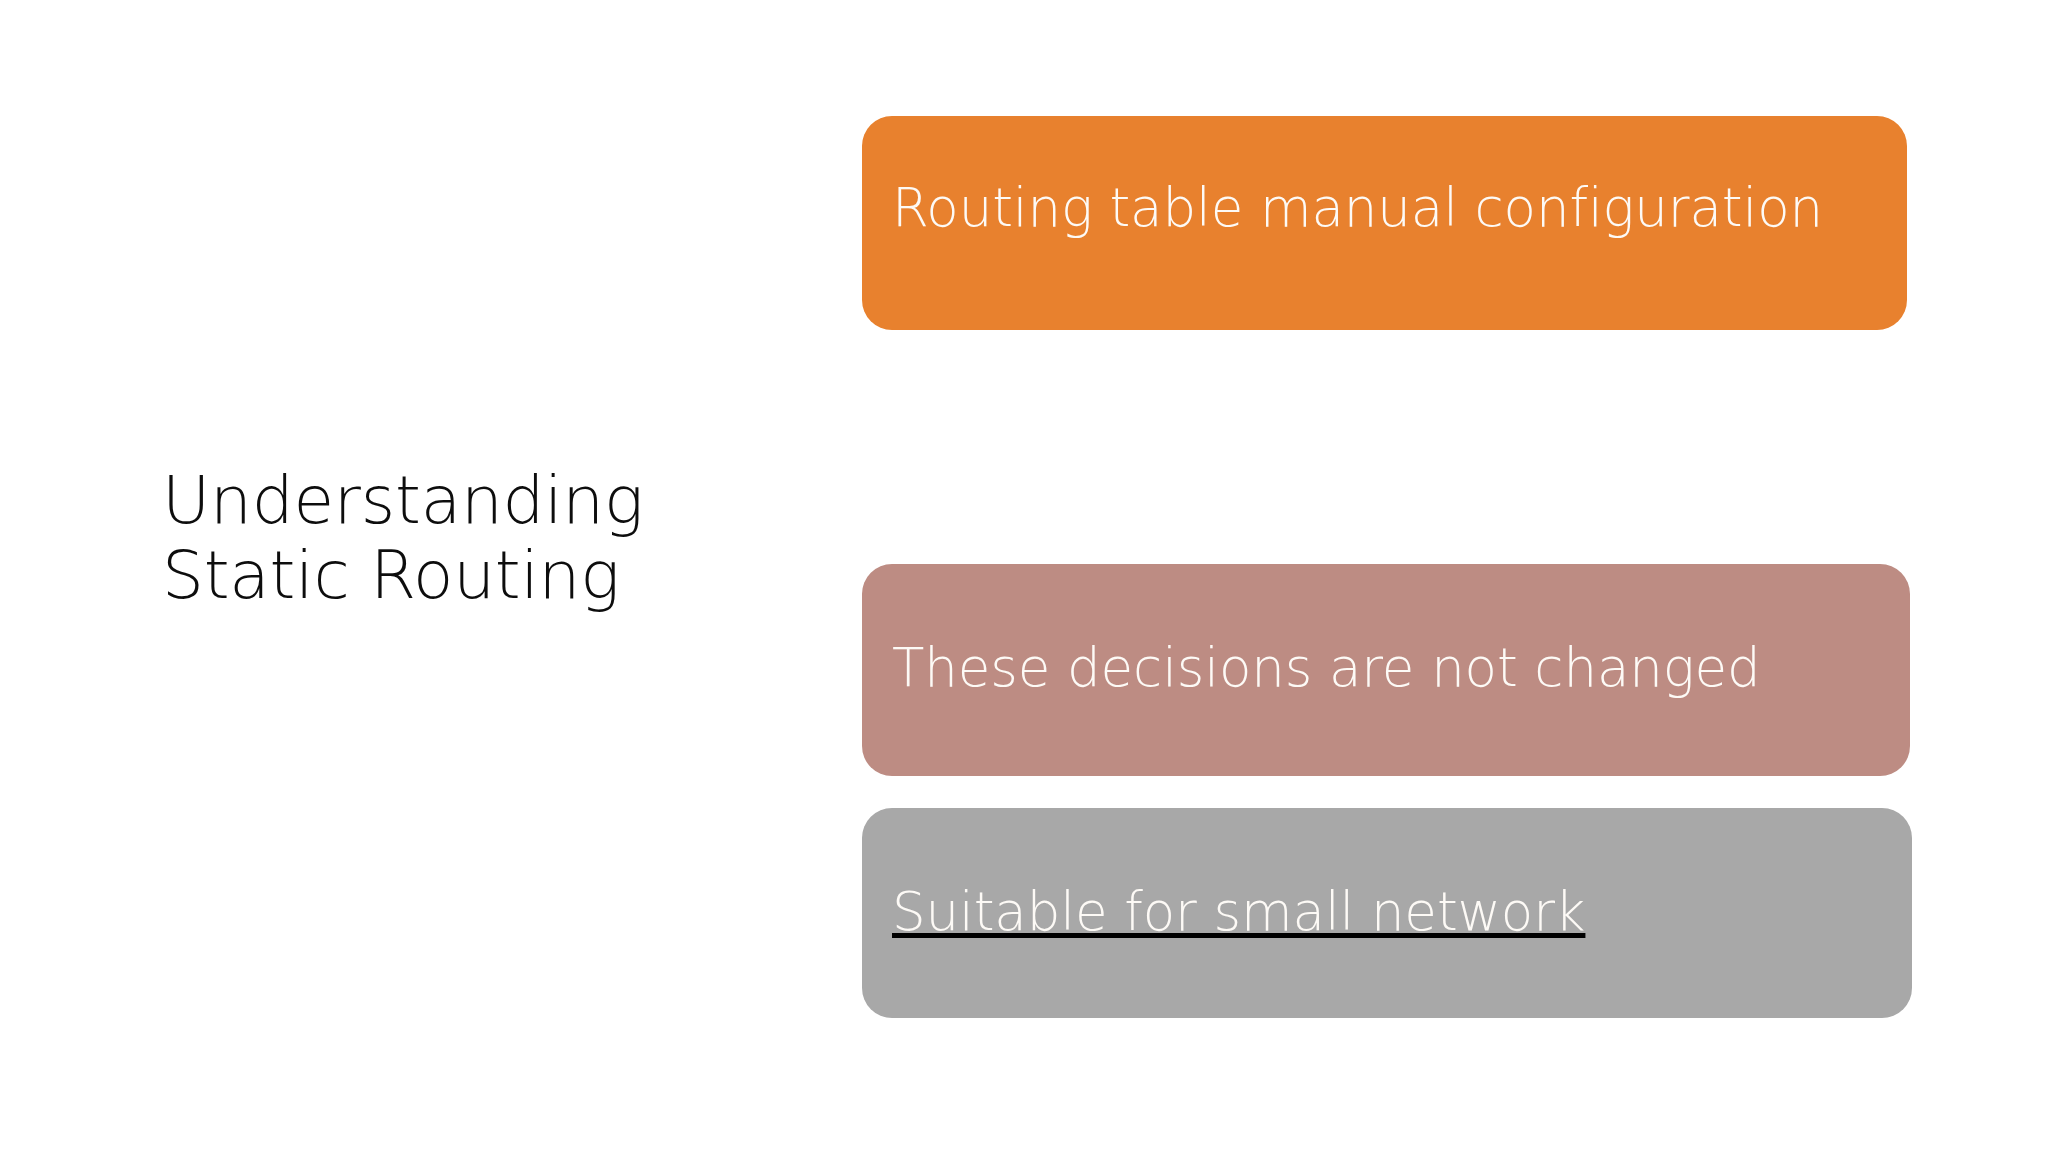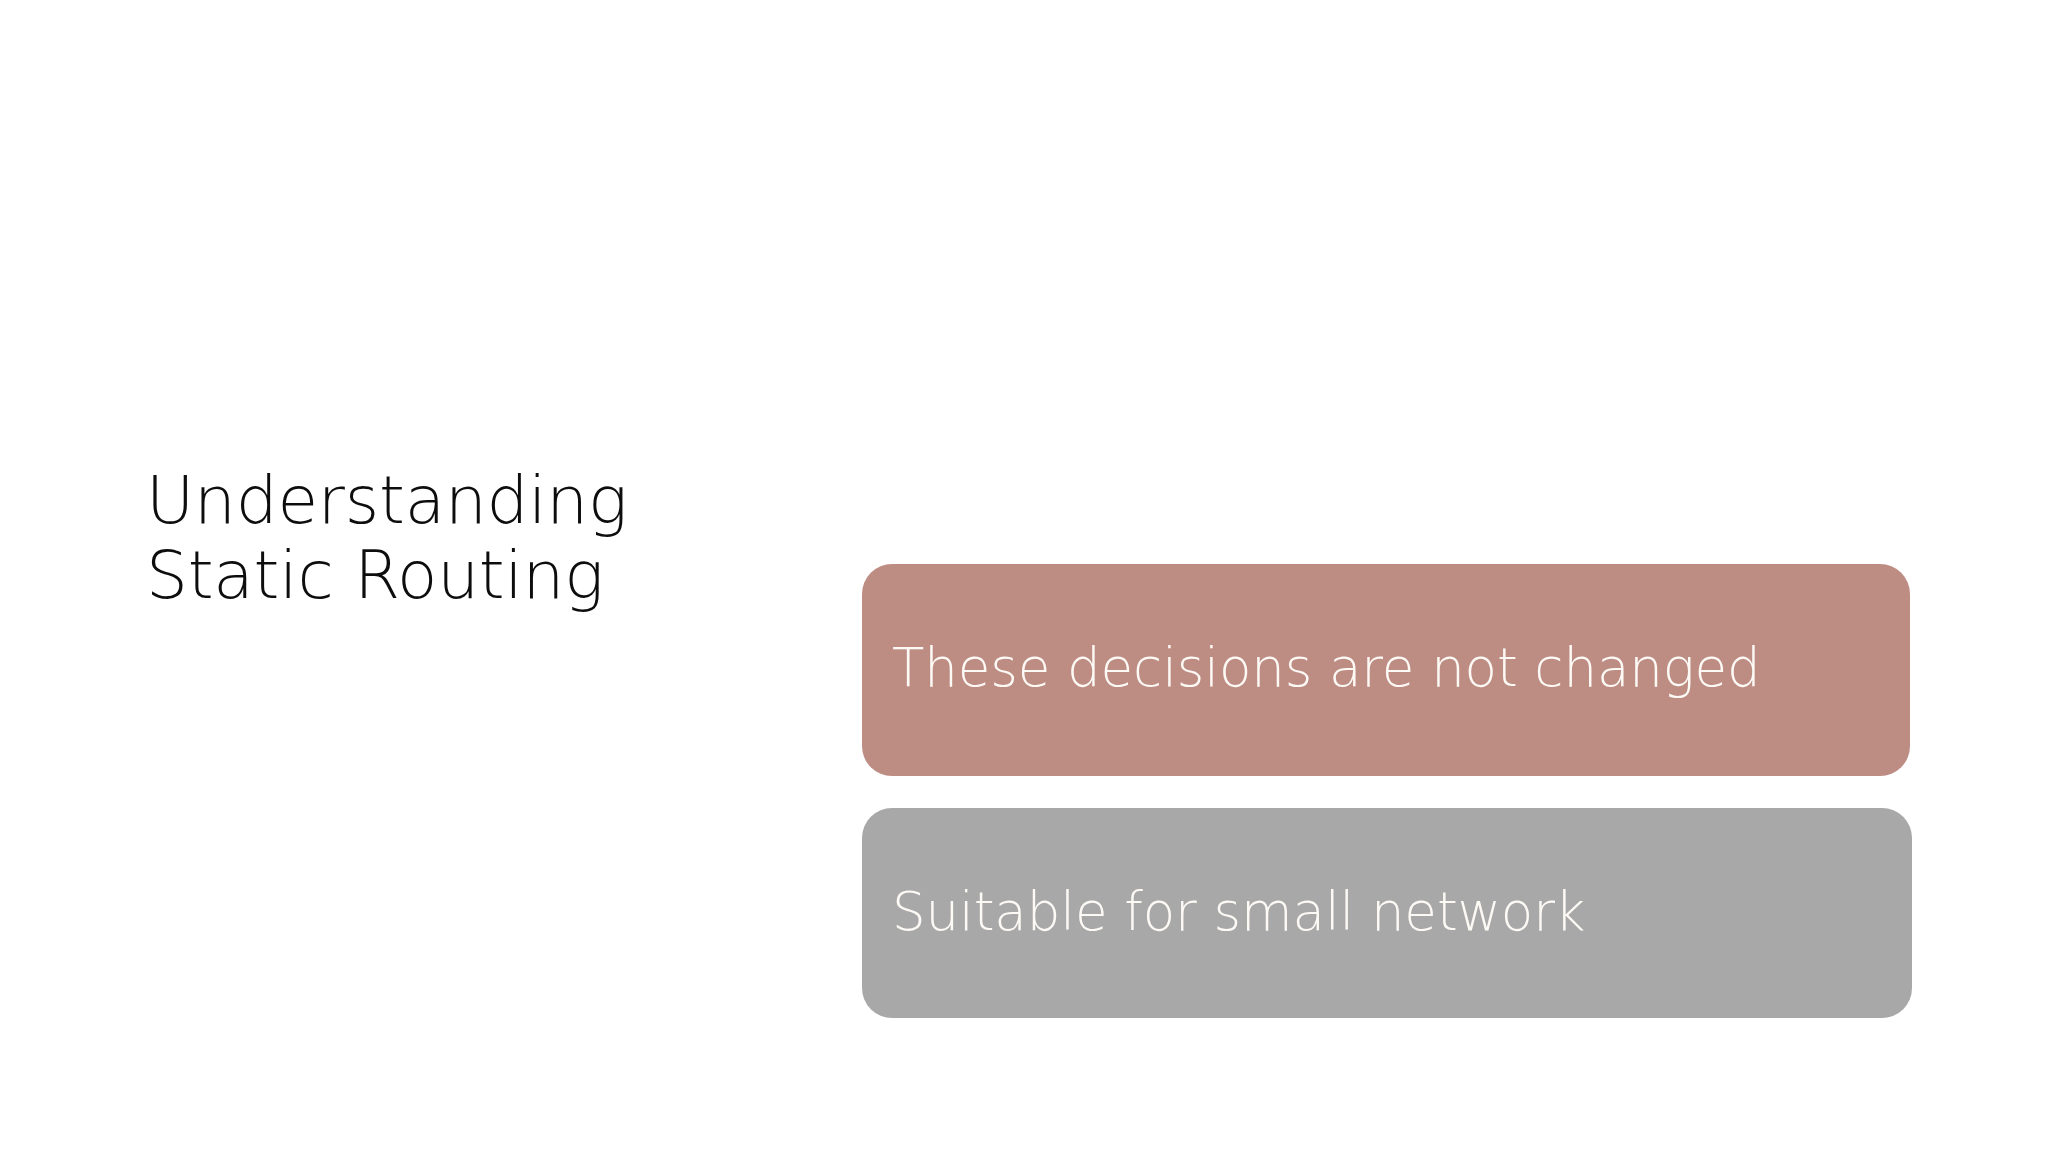--- a/index.html
+++ b/index.html
@@ -19,21 +19,21 @@
   #slide {
     position: relative;
     width: 2048px;
     height: 1152px;
     background: #ffffff;
   }
 
   
   #title-block {
     position: absolute;
-    left: 146px;
+    left: 162px;
     top: 463px;
     width: 620px;
   }
   #slide-title {
     font-family: "DejaVu Sans", "Liberation Sans", sans-serif;
     font-weight: 300;
     font-size: 66px;
     line-height: 1.14;
     color: #0d0d0d;
     letter-spacing: -0.2px;
@@ -62,40 +62,43 @@
     color: #fdfaf6;
     font-size: 53px;
     line-height: 1.14;
     white-space: pre-line;
     letter-spacing: -0.1px;
   }
   
   #bar-0 { top: 0px;   width: 1045px; height: 214px; }
   #bar-1 { top: 234px; width: 1048px; height: 212px; }
   #bar-2 { top: 448px; width: 1048px; height: 212px; }
-  #bar-3 { top: 692px; width: 1050px; height: 210px; }
+  #bar-3 { top: 692px; width: 1050px; height: 210px; text-decoration: underline; }
 
   
   #bar-0 .bar-text { padding-top: 32px; }
   #bar-1 .bar-text { padding-top: 8px; }
   #bar-2 .bar-text { padding-top: 44px; }
   #bar-3 .bar-text { padding-top: 44px; }
 </style>
 </head>
 <body>
 
 <div id="slide" style="background: rgb(255, 255, 255);">
 
   <div id="title-block">
     <div id="slide-title" style="color: rgb(13, 13, 13);">Understanding
 Static Routing</div>
   </div>
 
   <div id="bars">
 
+    <div class="bar" id="bar-0" style="background: rgb(232, 129, 46);">
+      <div class="bar-text" style="color: rgb(253, 250, 246);">Routing table manual configuration</div>
+    </div>
 
 
     <div class="bar" id="bar-2" style="background: rgb(189, 140, 131);">
       <div class="bar-text" style="color: rgb(253, 250, 246);">These decisions are not changed</div>
     </div>
 
     <div class="bar" id="bar-3" style="background: rgb(168, 168, 168);">
       <div class="bar-text" style="color: rgb(253, 250, 246);">Suitable for small network</div>
     </div>
 

